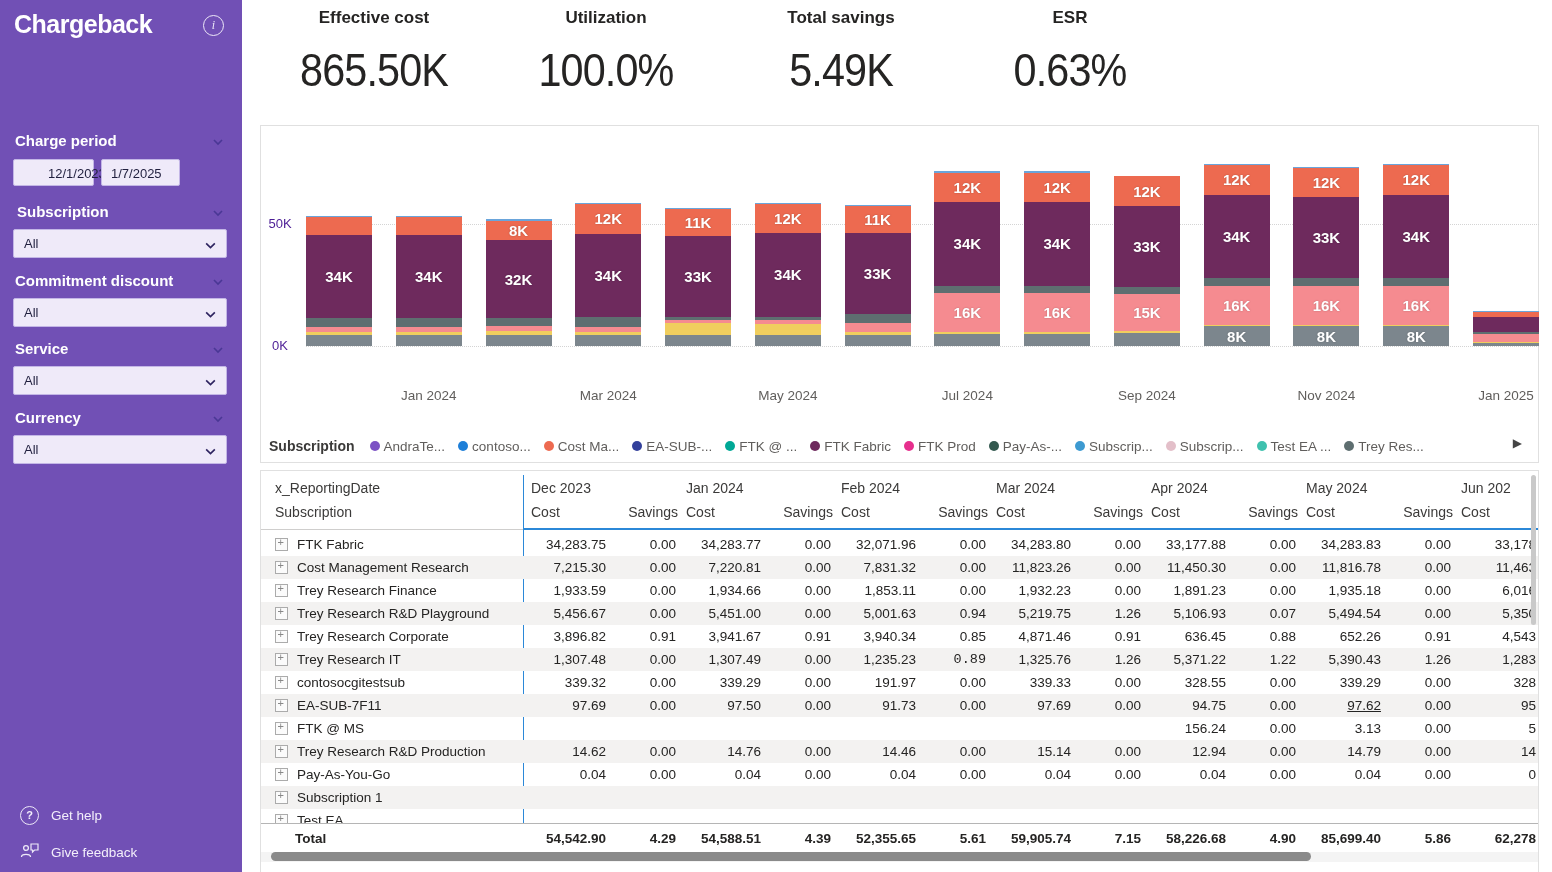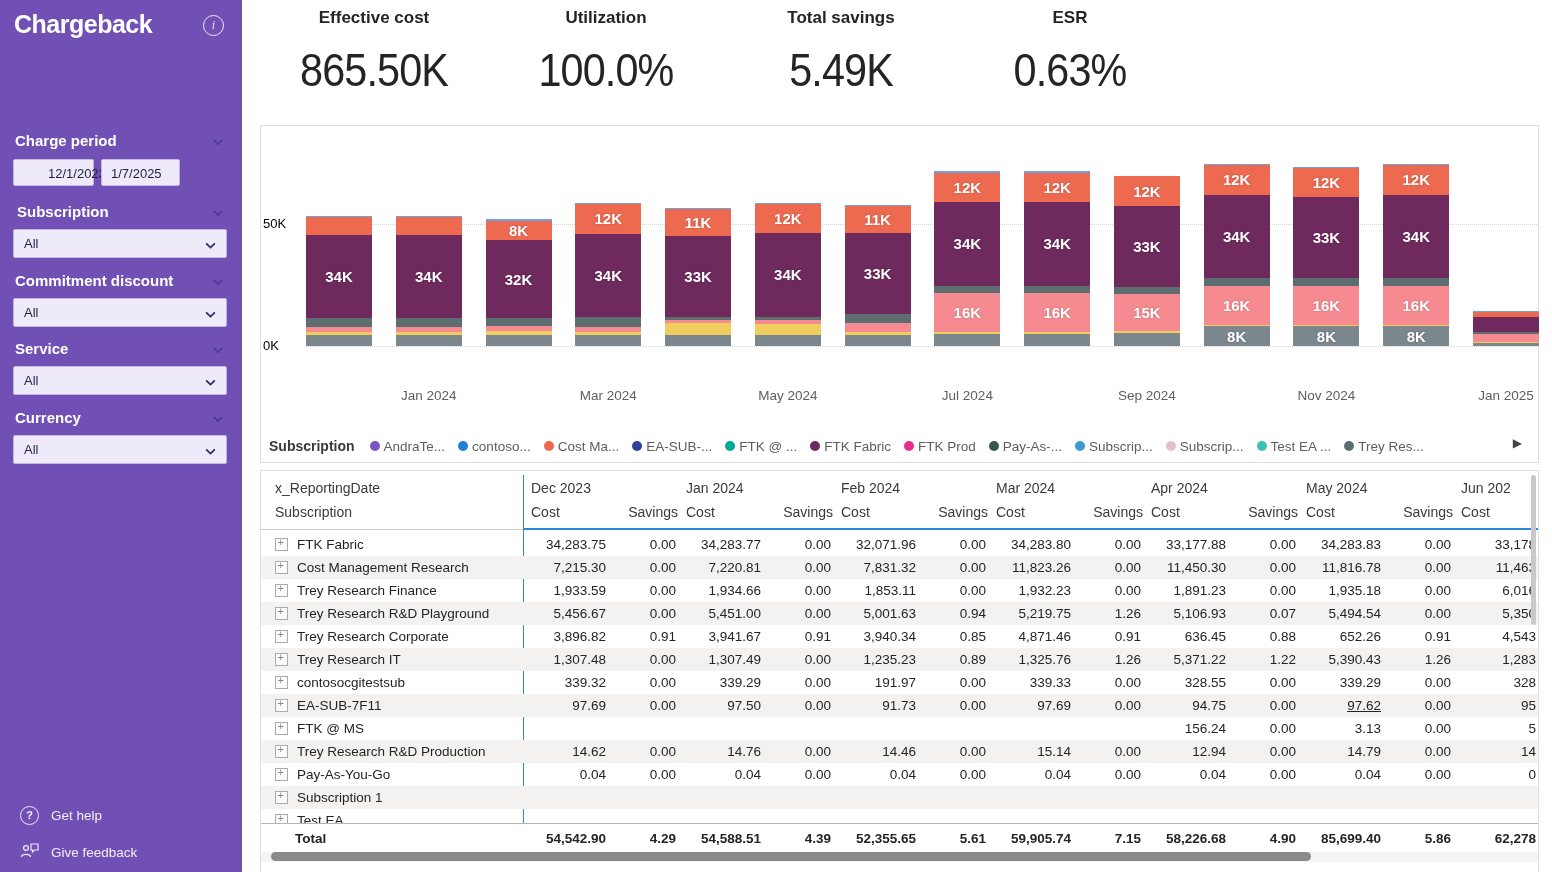--- a/index.html
+++ b/index.html
@@ -23,21 +23,21 @@
   .dd .dd-chev{position:absolute;right:9px;top:8px;}
   .sb-foot{position:absolute;left:20px;display:flex;align-items:center;gap:12px;font-size:13.5px;color:#F3EFFB;}
   .q-icon{width:17px;height:17px;border:1.4px solid #EDE8F8;border-radius:50%;font-size:11px;line-height:17px;text-align:center;font-weight:bold;}
   
   .kpi{position:absolute;top:8px;width:240px;text-align:center;}
   .kpi-label{font-size:17px;font-weight:bold;color:#252423;}
   .kpi-value{margin-top:14px;font-size:47px;color:#252423;letter-spacing:-1px;transform:scaleX(0.88);transform-origin:center;}
   
   .card{position:absolute;background:#fff;border:1px solid #E0E0E0;box-sizing:border-box;}
   
-  .ylab{position:absolute;width:34px;text-align:left;font-size:13px;color:#000000;}
+  .ylab{position:absolute;width:34px;text-align:center;font-size:13px;color:#4c1d95;}
   .gridline{position:absolute;left:45px;width:1233px;border-top:1px dotted #D4D4D4;}
   .bars{position:absolute;left:45px;top:0;width:1233px;height:220px;}
   .bar{position:absolute;bottom:0;width:66px;display:flex;flex-direction:column-reverse;}
   .seg{width:100%;display:flex;align-items:center;justify-content:center;overflow:hidden;
     font-size:15px;color:#fff;font-weight:bold;text-shadow:0 0 2px rgba(0,0,0,0.25);}
   .xlabels{position:absolute;left:45px;top:262px;width:1233px;height:20px;}
   .xlab{position:absolute;width:110px;text-align:center;font-size:13.5px;color:#605E5C;}
   .legend{position:absolute;left:8px;top:308px;width:1255px;height:24px;display:flex;align-items:center;gap:13px;overflow:hidden;}
   .legend-title{font-size:14px;font-weight:bold;color:#3B3A39;margin-right:2px;}
   .leg-item{display:flex;align-items:center;gap:4px;font-size:13.5px;color:#605E5C;white-space:nowrap;}
@@ -498,21 +498,21 @@
       <div class="trow alt">
         <div class="rname">
           <span class="expander"></span>
           <span>Trey Research IT</span>
         </div>
         <div class="cellv" style="width: 85px;">1,307.48</div>
         <div class="cellv" style="width: 70px;">0.00</div>
         <div class="cellv" style="width: 85px;">1,307.49</div>
         <div class="cellv" style="width: 70px;">0.00</div>
         <div class="cellv" style="width: 85px;">1,235.23</div>
-        <div class="cellv" style="width: 70px;">0.89</div>
+        <div class="cellv" style="width: 70px; font-family: Liberation Mono, monospace;">0.89</div>
         <div class="cellv" style="width: 85px;">1,325.76</div>
         <div class="cellv" style="width: 70px;">1.26</div>
         <div class="cellv" style="width: 85px;">5,371.22</div>
         <div class="cellv" style="width: 70px;">1.22</div>
         <div class="cellv" style="width: 85px;">5,390.43</div>
         <div class="cellv" style="width: 70px;">1.26</div>
         <div class="cellv" style="width: 85px;">1,283</div>
       </div>
       <div class="trow">
         <div class="rname">

